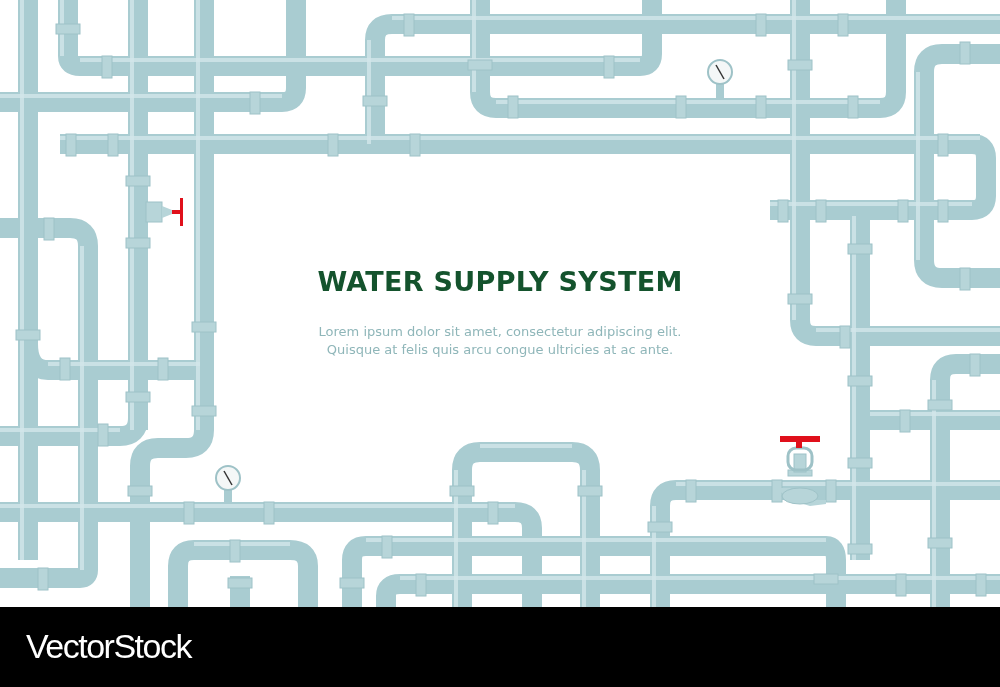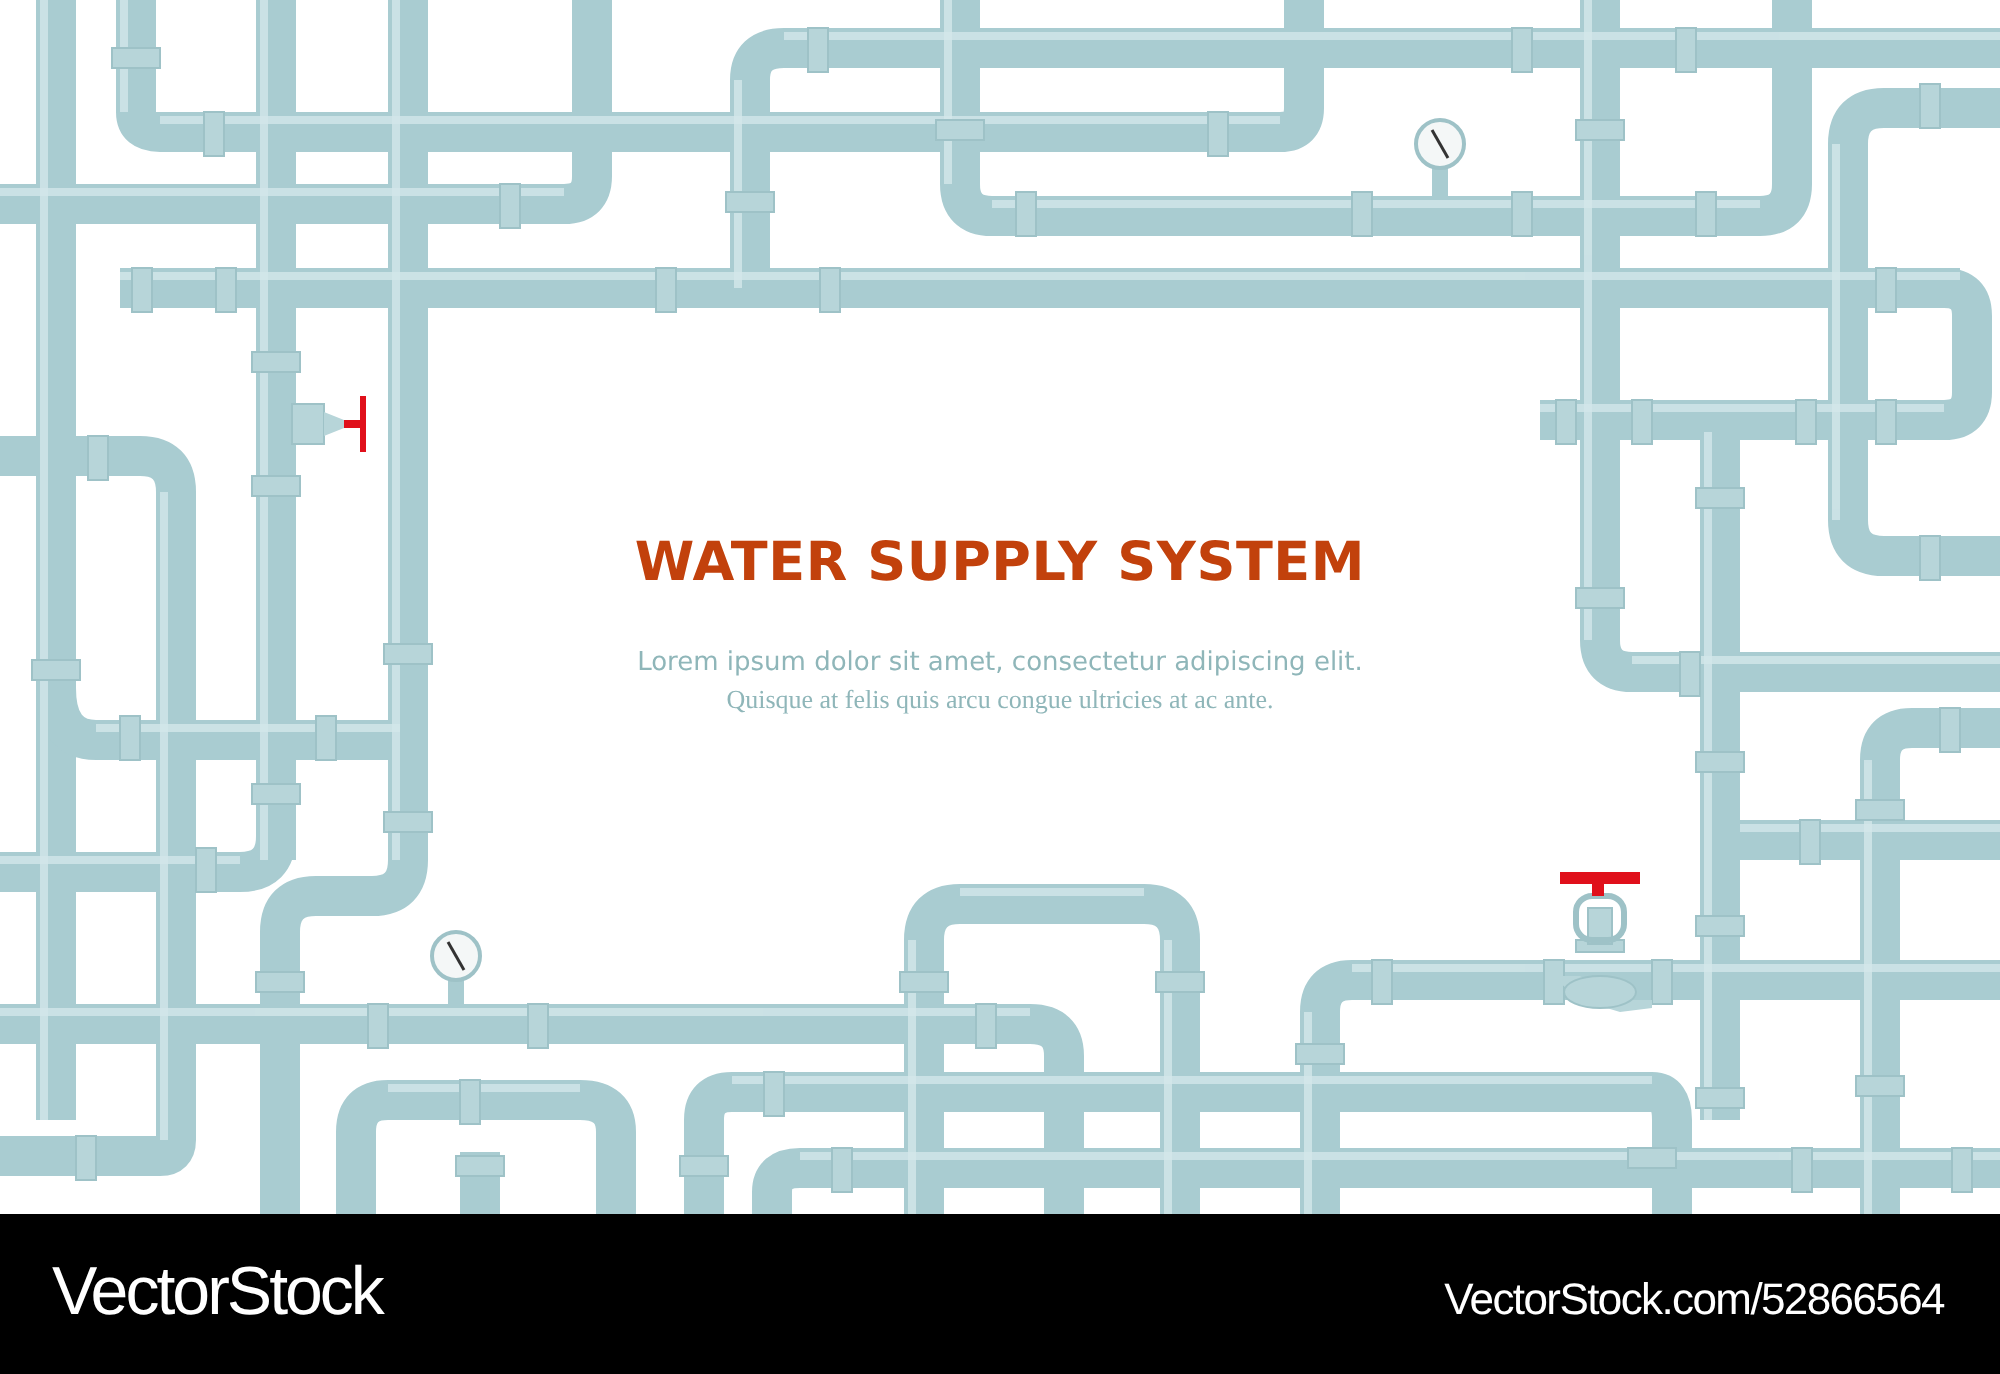--- a/index.html
+++ b/index.html
@@ -1,22 +1,22 @@
 <!DOCTYPE html>
 <html><head>
 <meta charset="utf-8">
 <style>
   html, body { margin:0; padding:0; }
   body { width:1000px; height:687px; position:relative; overflow:hidden; background:#ffffff; font-family:"DejaVu Sans", sans-serif; }
   #art { position:absolute; left:0; top:0; width:1000px; height:607px; background:#ffffff; overflow:hidden; }
   #art svg { position:absolute; left:0; top:0; }
-  .title { position:absolute; left:0; width:1000px; top:266px; text-align:center; font-family:"DejaVu Sans", sans-serif; font-weight:bold; font-size:27px; color:#c2410c; letter-spacing:0.3px; }
+  .title { position:absolute; left:0; width:1000px; top:266px; text-align:center; font-family:"DejaVu Sans", sans-serif; font-weight:bold; font-size:27px; color:#14532d; letter-spacing:0.3px; }
   .sub { position:absolute; left:0; width:1000px; text-align:center; font-family:"DejaVu Sans", sans-serif; font-size:13px; color:#8fb6b9; }
   .sub1 { top:324px; }
-  .sub2 { top:342px;font-family:Liberation Serif, serif; }
+  .sub2 { top:342px; }
   #footer { position:absolute; left:0; top:607px; width:1000px; height:96px; background:#000000; }
   .logo { position:absolute; left:26px; top:20px; color:#ffffff; font-family:"Liberation Sans", sans-serif; font-size:34px; letter-spacing:-1.5px; }
   .url { position:absolute; right:28px; top:30px; color:#ffffff; font-family:"Liberation Sans", sans-serif; font-size:22px; letter-spacing:-0.8px; }
 </style>
 </head>
 <body>
 
 <div id="art">
   <svg width="1000" height="607" viewBox="0 0 1000 607" xmlns="http://www.w3.org/2000/svg">
     <defs>
@@ -193,14 +193,13 @@
     </g>
   </svg>
 
   <div class="title">WATER SUPPLY SYSTEM</div>
   <div class="sub sub1">Lorem ipsum dolor sit amet, consectetur adipiscing elit.</div>
   <div class="sub sub2">Quisque at felis quis arcu congue ultricies at ac ante.</div>
 </div>
 
 <div id="footer">
   <div class="logo">VectorStock</div>
-  <div class="url">VectorStock.com/52866564</div>
 </div>
 
 </body></html>

